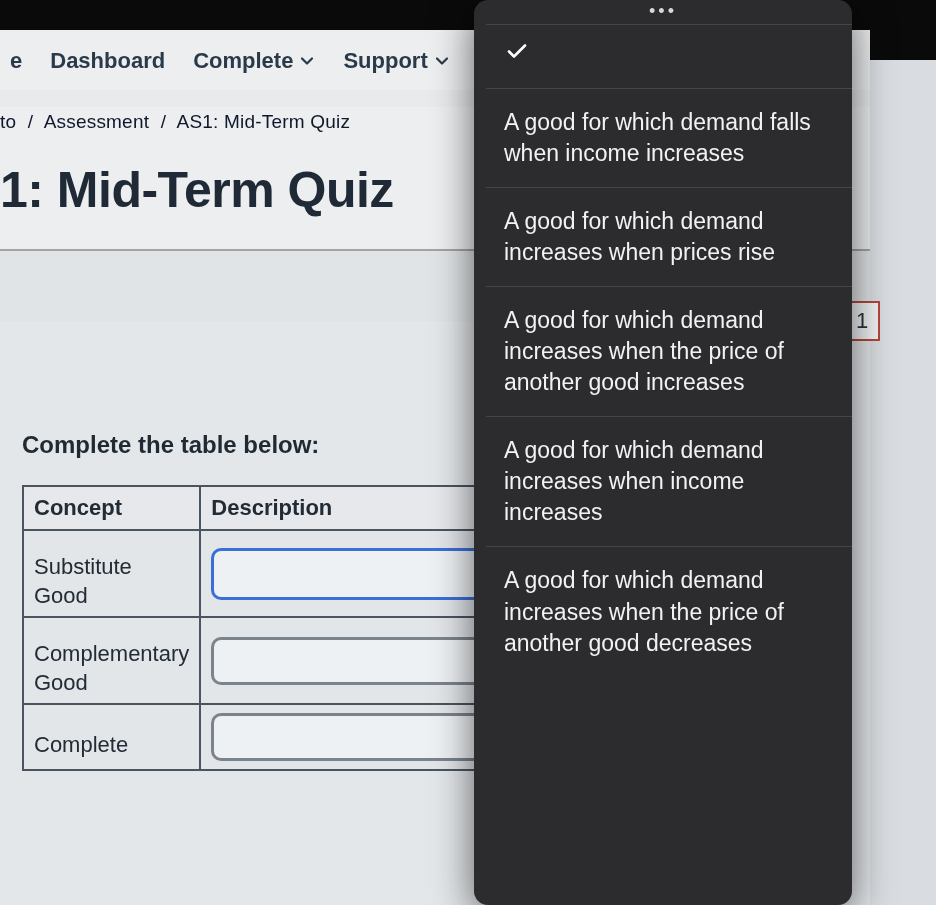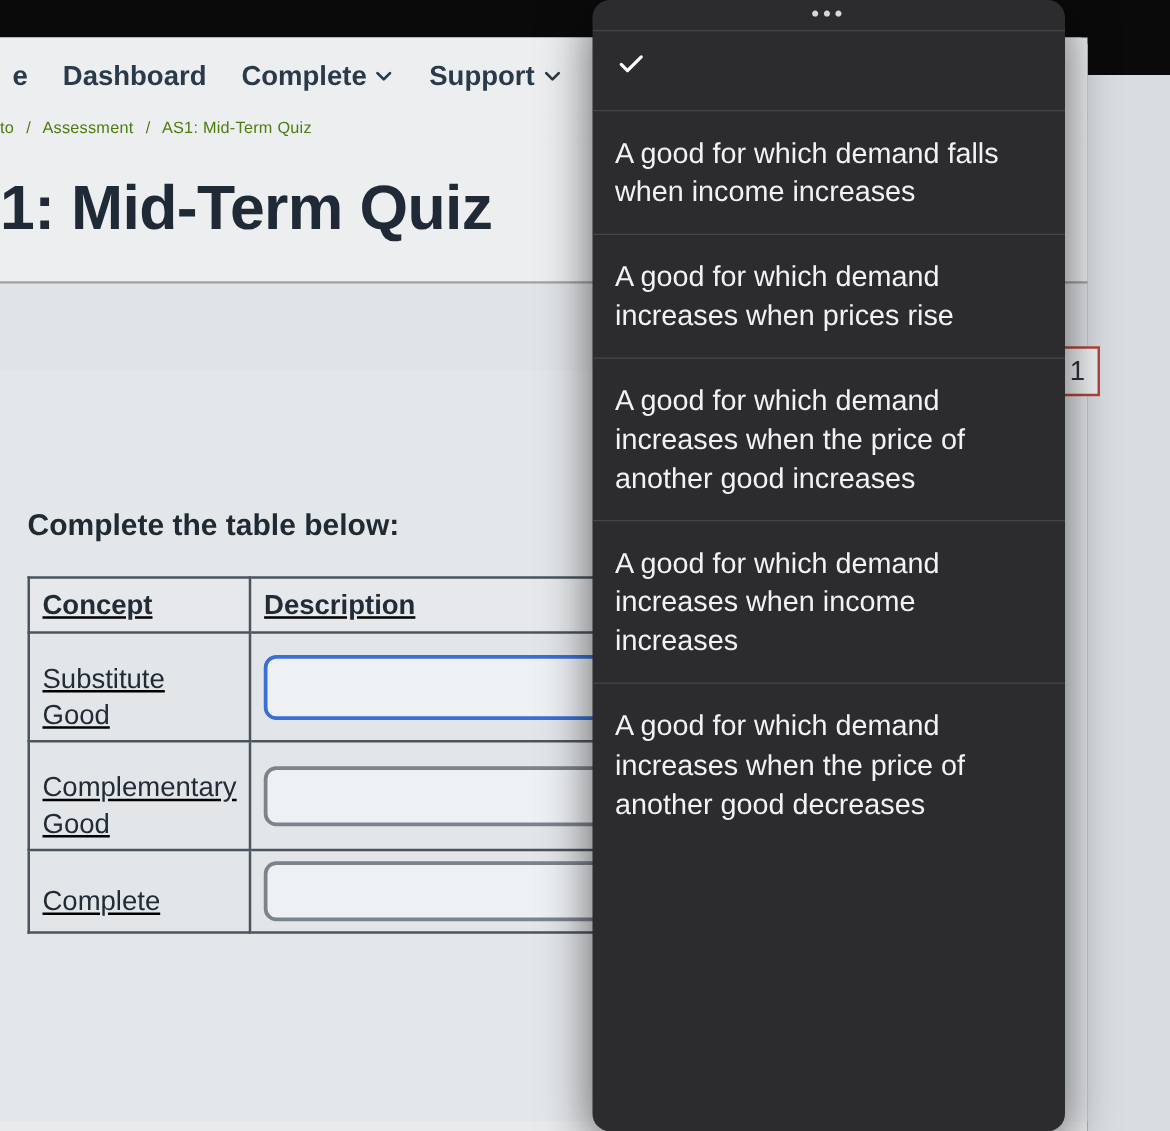--- a/index.html
+++ b/index.html
@@ -30,26 +30,27 @@
       font-size: 22px;
       color: #2b3a4a;
       font-weight: 600;
       background: #eceef0;
     }
     .nav-item { display: flex; align-items: center; gap: 6px; }
     .nav-item .chev svg { display: block; }
 
     .crumbs {
       padding: 4px 10px 6px 0;
-      font-size: 13px;
-      color: #4d7c0f;
+      font-size: 19px;
+      color: #0f172a;
       letter-spacing: 0.2px;
       white-space: nowrap;
       overflow: hidden;
       background: #eceef0;
+      margin-top: 17px;
     }
     .crumbs .sep { margin: 0 6px; }
 
     .title {
       padding: 22px 10px 30px 0;
       font-size: 50px;
       font-weight: 800;
       color: #1f2a36;
       letter-spacing: -0.5px;
       background: #eceef0;
@@ -86,21 +87,20 @@
     .instruction {
       font-size: 24px;
       font-weight: 700;
       color: #1f2a33;
       margin-bottom: 26px;
     }
 
     table.quiz {
       border-collapse: collapse;
       width: 740px;
-      text-decoration: underline;
     }
     table.quiz th, table.quiz td {
       border: 2px solid #4a5560;
       padding: 8px 10px;
       font-size: 22px;
       color: #222c36;
       text-align: left;
       background: #e3e6e9;
       vertical-align: middle;
     }
@@ -148,20 +148,21 @@
     .dd-item {
       border-top: 1px solid #454548;
       padding: 18px 18px;
       color: #f2f2f4;
       font-size: 23px;
       line-height: 1.35;
       display: flex;
       align-items: flex-start;
       gap: 10px;
       min-height: 64px;
+      margin-left: 12px;
     }
     .dd-item:first-of-type { border-top: none; }
     .dd-item.blank {
       height: 52px;
       padding: 14px 18px;
     }
     .dd-check {
       width: 26px;
       flex: 0 0 26px;
       display: flex;

